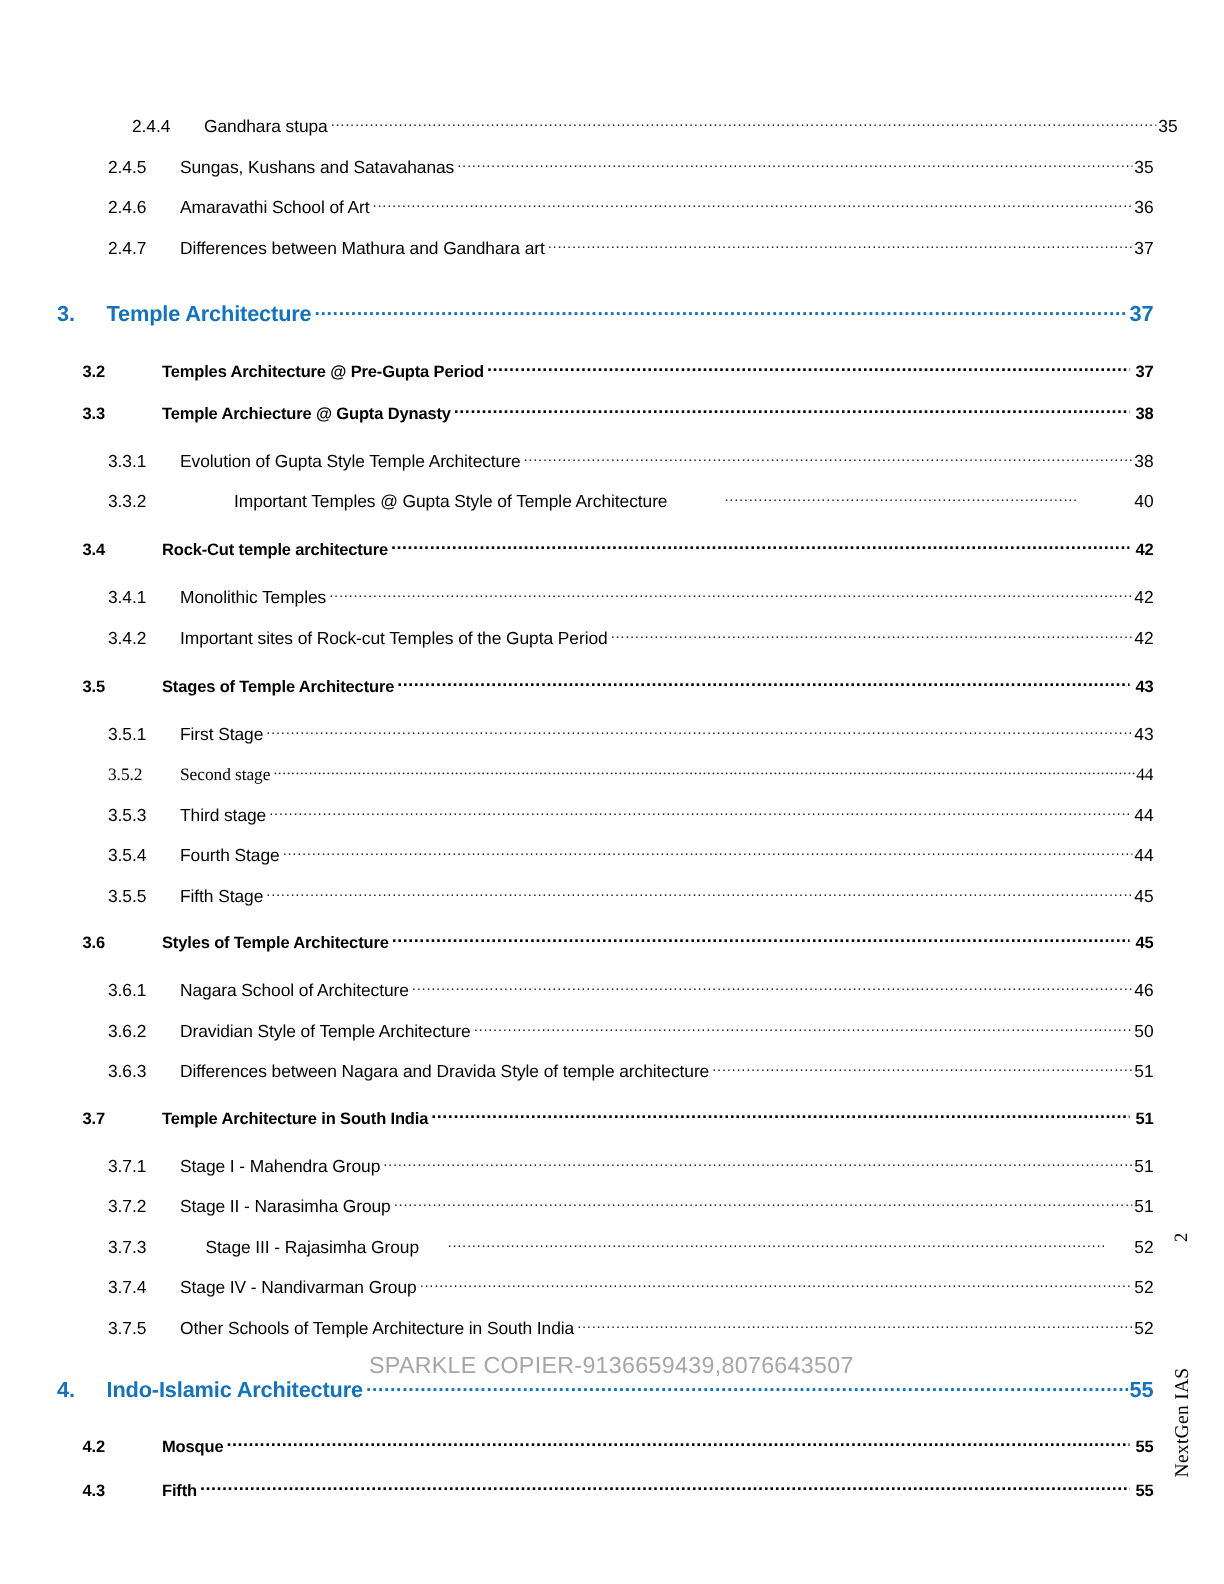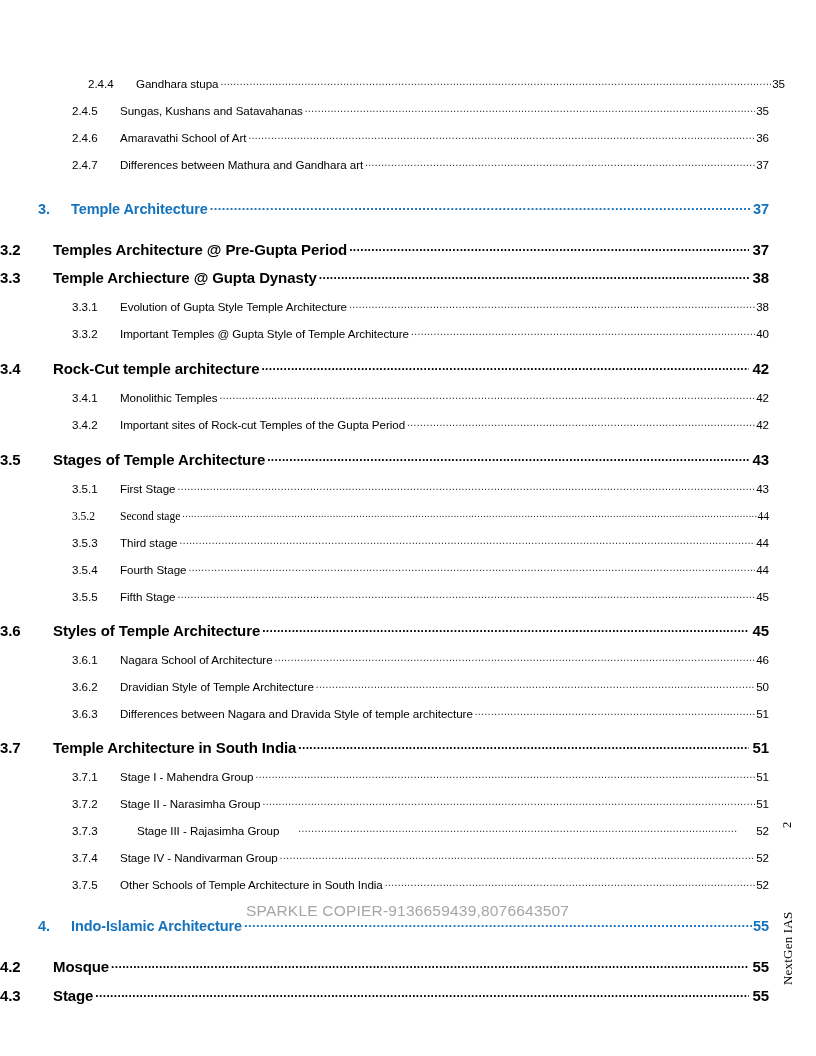--- a/index.html
+++ b/index.html
@@ -72,22 +72,23 @@
     font-size: 14.5px;
     font-weight: bold;
     color: #1572bd;
     letter-spacing: -0.1px;
   }
   .lvl1 .num { width: 33px; }
   .lvl1 .leader::before { letter-spacing: 0.4px; font-size: 13px; }
 
   
   .lvl2 {
+    padding-left: 55px;
     padding-right: 47px;
-    font-size: 15px;
+    font-size: 11px;
     font-weight: bold;
     color: #000000;
     letter-spacing: -0.1px;
   }
   .lvl2 .num { width: 53px; }
   .lvl2 .leader::before { letter-spacing: 0.35px; font-size: 12px; }
   .lvl2 .pg { padding-left: 4px; }
 
   
   .lvl3 {
@@ -189,21 +190,21 @@
         <span class="title">Temple Archiecture @ Gupta Dynasty</span>
         <span class="leader"></span>
         <span class="pg">38</span>
       </div>
       <div class="toc-row lvl3" style="position: absolute; left: 0px; top: 299px;">
         <span class="num">3.3.1</span>
         <span class="title">Evolution of Gupta Style Temple Architecture</span>
         <span class="leader"></span>
         <span class="pg">38</span>
       </div>
-      <div class="toc-row lvl3" style="position: absolute; left: 0px; top: 326px;">
+      <div class="toc-row lvl3" style="position: absolute; left: 0px; top: 326px; gap: 36px;">
         <span class="num">3.3.2</span>
         <span class="title">Important Temples @ Gupta Style of Temple Architecture</span>
         <span class="leader"></span>
         <span class="pg">40</span>
       </div>
       <div class="toc-row lvl2" style="position: absolute; left: 0px; top: 359px;">
         <span class="num">3.4</span>
         <span class="title">Rock-Cut temple architecture</span>
         <span class="leader"></span>
         <span class="pg">42</span>
@@ -323,21 +324,21 @@
         <span class="pg">55</span>
       </div>
       <div class="toc-row lvl2" style="position: absolute; left: 0px; top: 957px;">
         <span class="num">4.2</span>
         <span class="title">Mosque</span>
         <span class="leader"></span>
         <span class="pg">55</span>
       </div>
       <div class="toc-row lvl2" style="position: absolute; left: 0px; top: 986px;">
         <span class="num">4.3</span>
-        <span class="title">Stage</span>
+        <span class="title">Fifth</span>
         <span class="leader"></span>
         <span class="pg">55</span>
       </div>
     </div>
 
   <div class="watermark">SPARKLE COPIER-9136659439,8076643507</div>
 
   <div class="side-pageno">2</div>
 
   <div class="side-footer">NextGen IAS</div>

